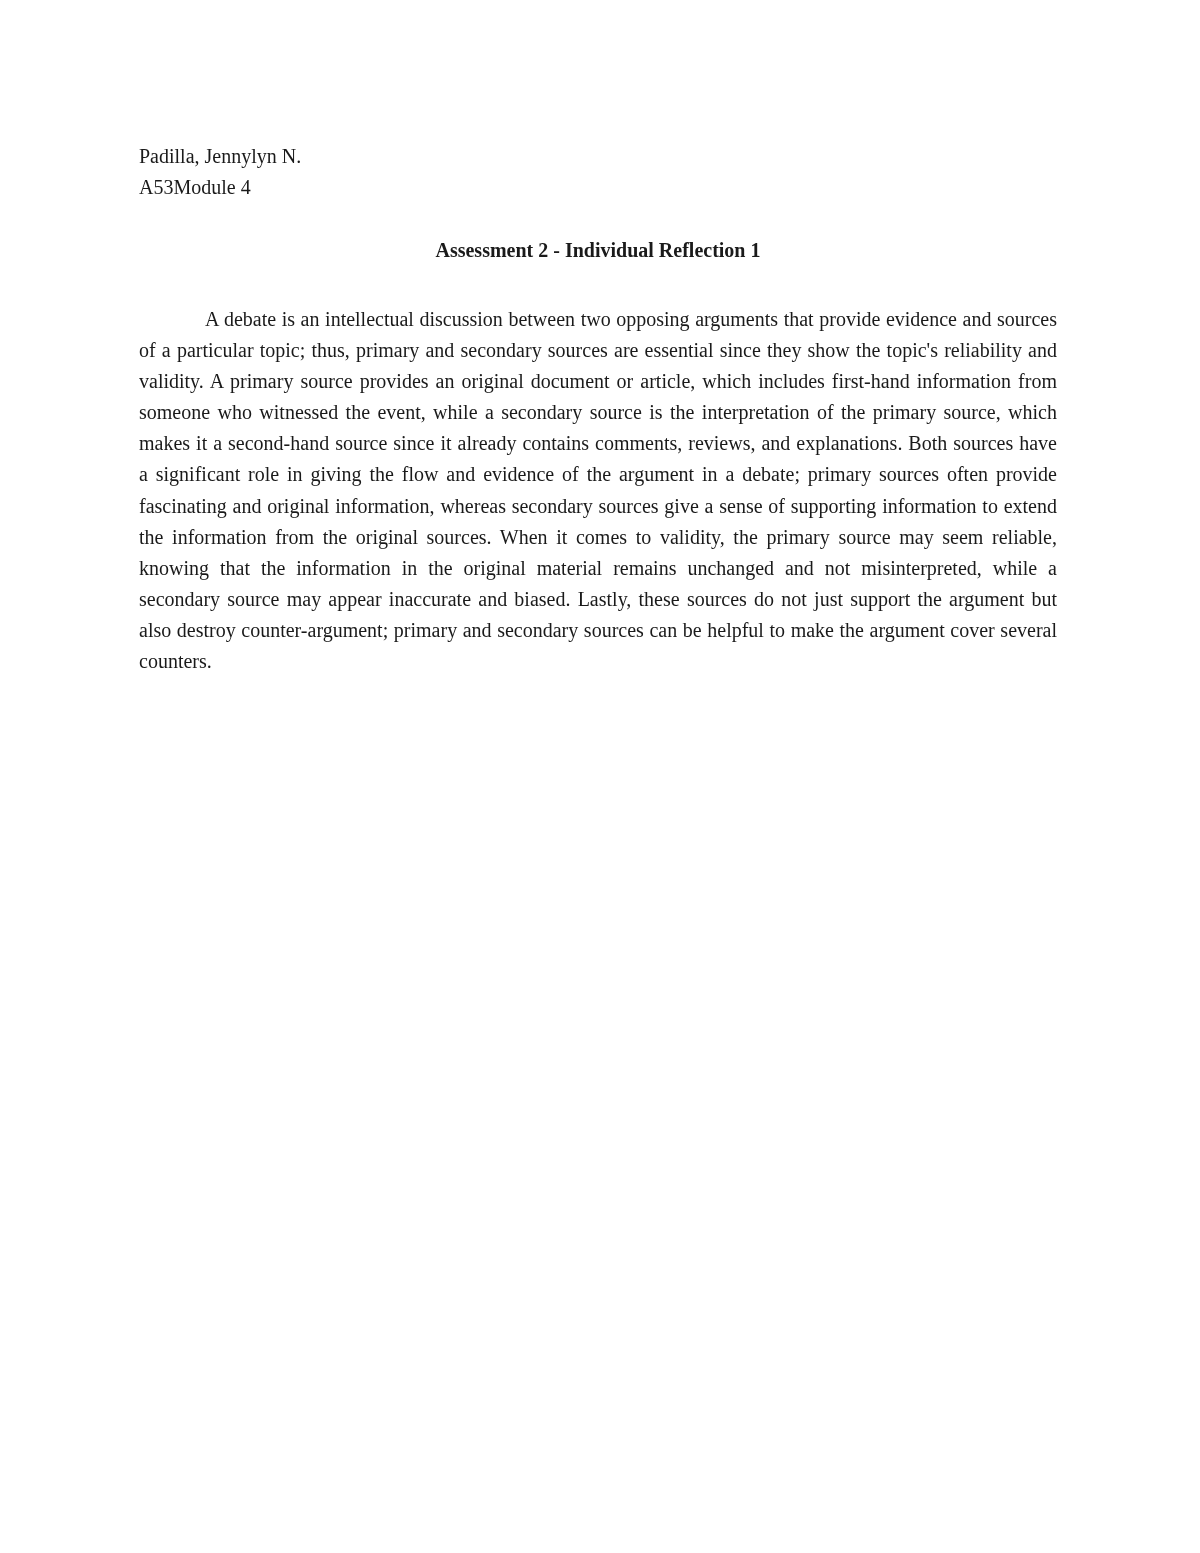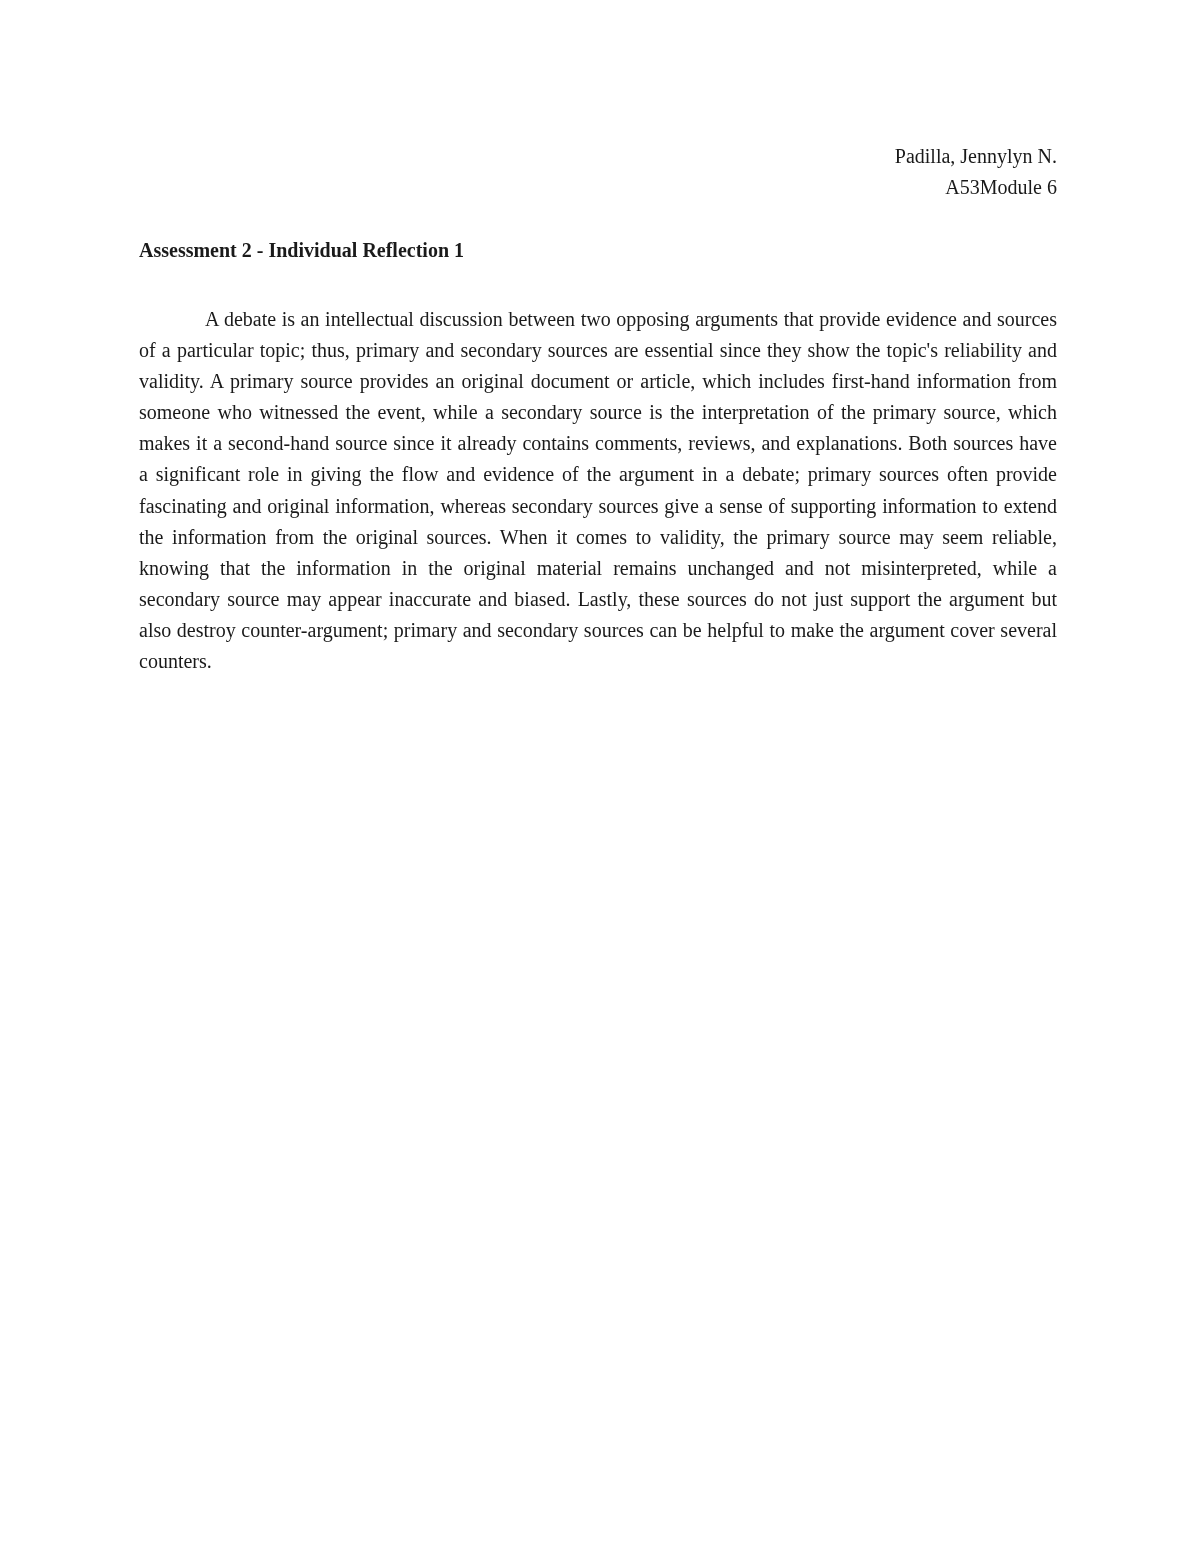--- a/index.html
+++ b/index.html
@@ -19,26 +19,26 @@
       position: absolute;
       left: 139px;
       top: 141px;
       width: 918px;
     }
     .header-line {
       font-size: 20px;
       line-height: 31px;
       height: 31px;
       display: flex;
-      justify-content: flex-end;
+      justify-content: flex-start;
       white-space: nowrap;
     }
     .title {
       margin-top: 32px;
-      text-align: left;
+      text-align: center;
       font-weight: bold;
       font-size: 20px;
       line-height: 31px;
       height: 31px;
     }
     .body-para {
       margin-top: 38px;
       font-size: 20px;
       line-height: 31.1px;
       text-align: justify;
@@ -48,17 +48,17 @@
   </style>
 </head>
 <body>
 
 <div class="page">
   <div class="header-line">
     <span>Padilla, Jennylyn N.</span>
   </div>
   <div class="header-line">
     <span>A53</span>
-    <span>Module 6</span>
+    <span>Module 4</span>
   </div>
   <div class="title">Assessment 2 - Individual Reflection 1</div>
   <p class="body-para">A debate is an intellectual discussion between two opposing arguments that provide evidence and sources of a particular topic; thus, primary and secondary sources are essential since they show the topic's reliability and validity. A primary source provides an original document or article, which includes first-hand information from someone who witnessed the event, while a secondary source is the interpretation of the primary source, which makes it a second-hand source since it already contains comments, reviews, and explanations. Both sources have a significant role in giving the flow and evidence of the argument in a debate; primary sources often provide fascinating and original information, whereas secondary sources give a sense of supporting information to extend the information from the original sources. When it comes to validity, the primary source may seem reliable, knowing that the information in the original material remains unchanged and not misinterpreted, while a secondary source may appear inaccurate and biased. Lastly, these sources do not just support the argument but also destroy counter-argument; primary and secondary sources can be helpful to make the argument cover several counters.</p>
 </div>
 
 </body></html>

